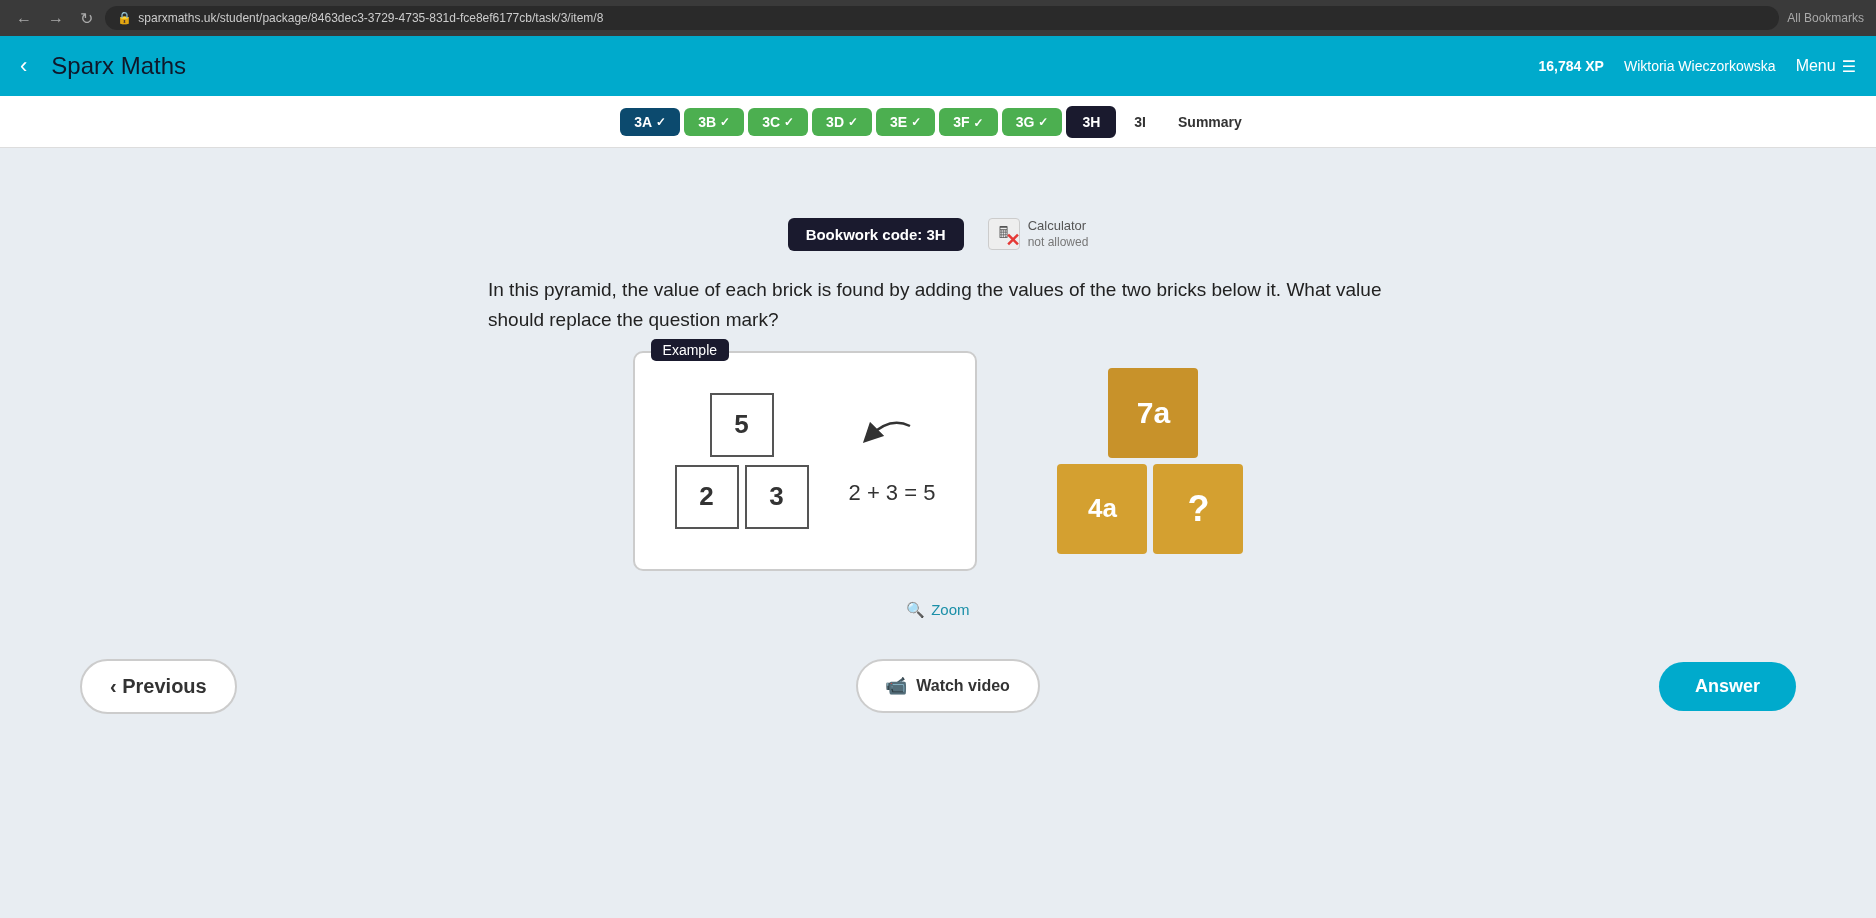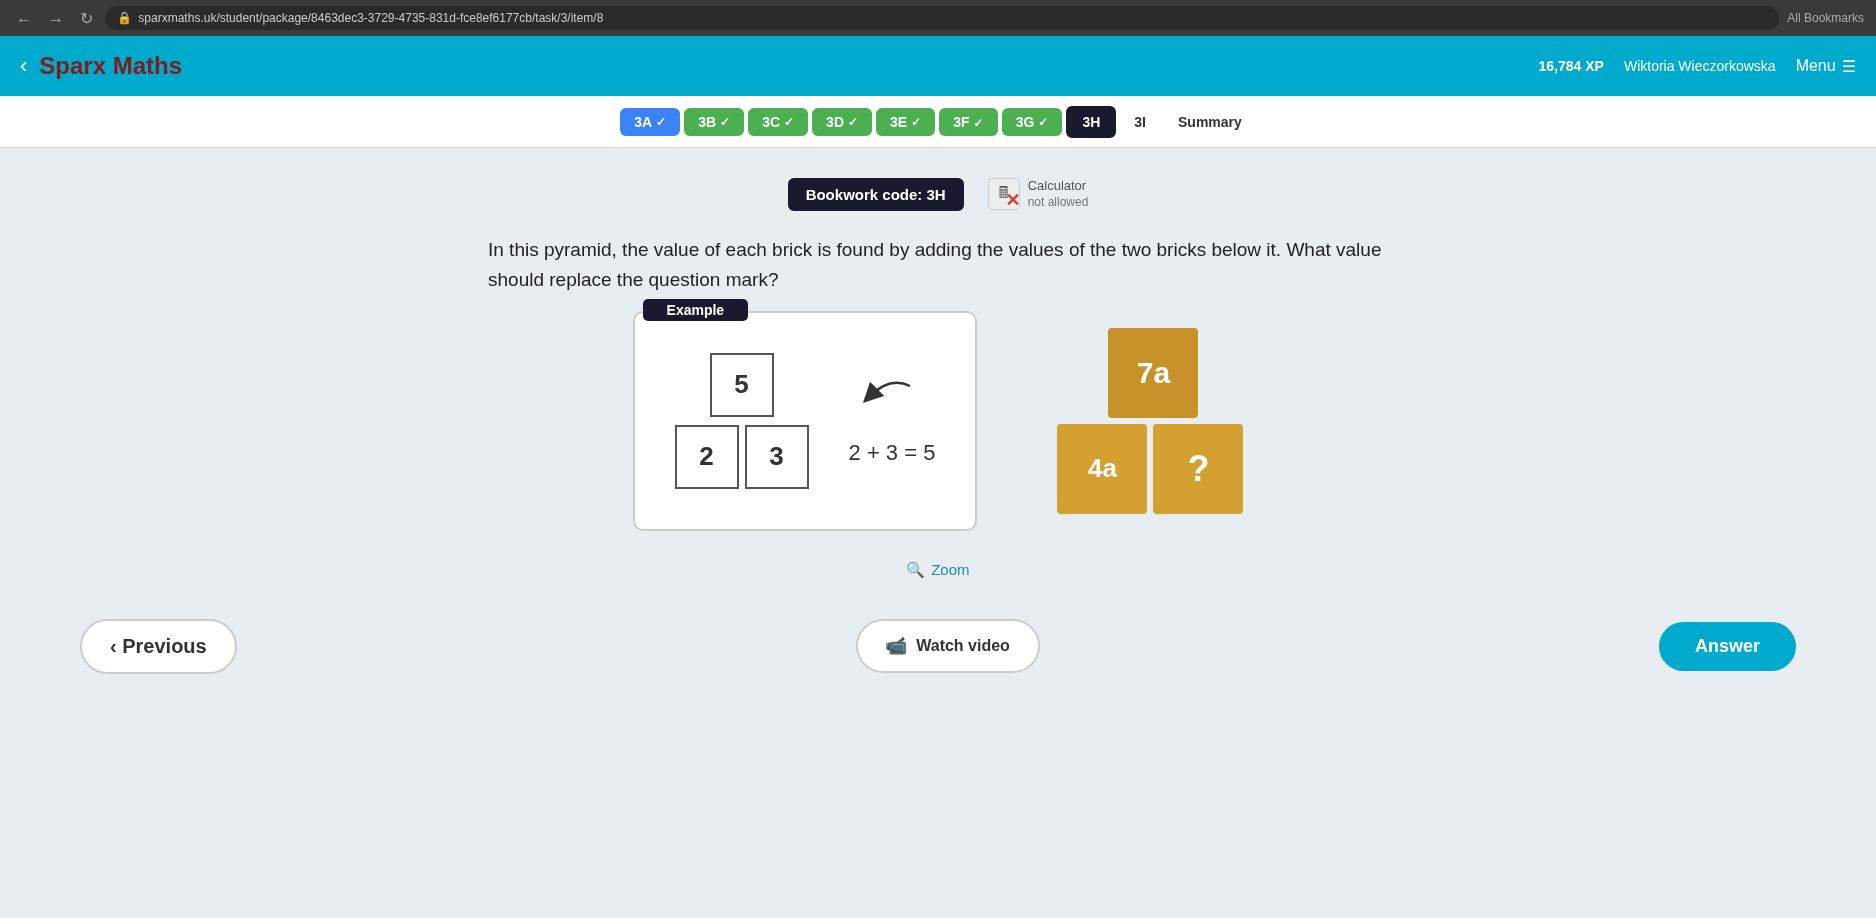--- a/index.html
+++ b/index.html
@@ -67,23 +67,24 @@
       gap: 12px;
     }
     .back-btn {
       color: white;
       font-size: 22px;
       cursor: pointer;
       background: none;
       border: none;
     }
     .sparx-title {
-      color: #7f1d1d;
+      color: #0f172a;
       font-size: 24px;
-      font-weight: 700;
+      font-weight: 400;
+      margin-left: 12px;
     }
     .header-right {
       display: flex;
       align-items: center;
       gap: 20px;
       color: white;
       font-size: 14px;
     }
     .xp-badge {
       font-weight: 600;
@@ -149,20 +150,21 @@
       flex-direction: column;
       align-items: center;
     }
 
     
     .meta-row {
       display: flex;
       align-items: center;
       gap: 24px;
       margin-bottom: 24px;
+      margin-top: 40px;
     }
     .bookwork-code {
       background: #1a1a2e;
       color: white;
       padding: 8px 18px;
       border-radius: 6px;
       font-size: 15px;
       font-weight: 600;
     }
     .calculator-badge {
@@ -218,27 +220,27 @@
       position: relative;
       min-width: 340px;
       min-height: 220px;
       display: flex;
       align-items: center;
       justify-content: center;
     }
     .example-label {
       position: absolute;
       top: -14px;
-      left: 8px;
+      left: 16px;
       background: #1a1a2e;
       color: white;
-      padding: 3px 24px;
+      padding: 3px 12px;
       border-radius: 5px;
       font-size: 14px;
-      font-weight: 700;
+      font-weight: 400;
     }
     .brick-row {
       display: flex;
       gap: 6px;
     }
     .brick {
       width: 64px;
       height: 64px;
       border: 2px solid #555;
       display: flex;
@@ -417,21 +419,21 @@
       <span class="xp-badge">16,784 XP</span>
       <span>Wiktoria Wieczorkowska</span>
       <button class="menu-btn">
         <span>Menu</span>
         <span>☰</span>
       </button>
     </div>
   </div>
 
   <div class="tab-bar">
-    <div class="tab-item" style="background:#3b82f6;">
+    <div class="tab-item" style="background:#0c4a6e;">
       <span>3A</span>
       <span class="tab-check">✓</span>
     </div>
     <div class="tab-item" style="background:#4caf50;">
       <span>3B</span>
       <span class="tab-check">✓</span>
     </div>
     <div class="tab-item" style="background:#4caf50;">
       <span>3C</span>
       <span class="tab-check">✓</span>

